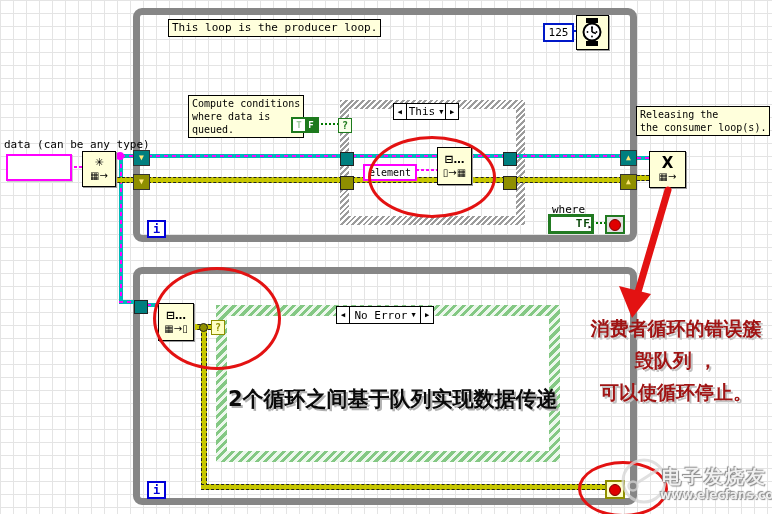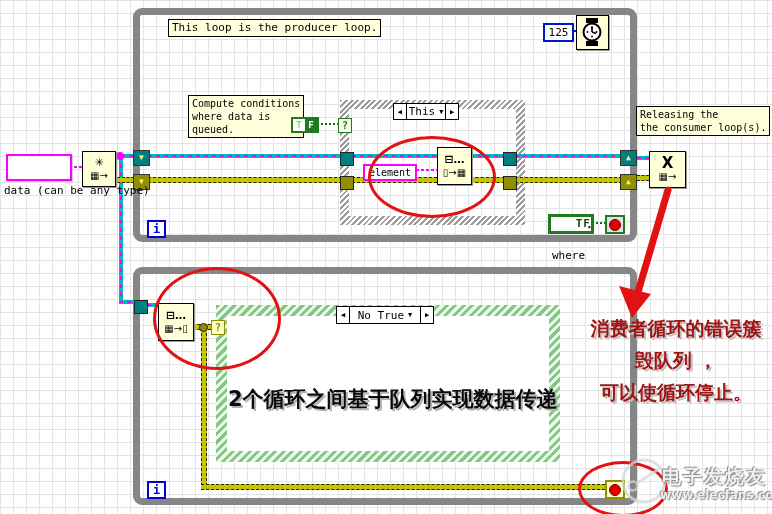--- a/index.html
+++ b/index.html
@@ -21,21 +21,21 @@
   .case-green{position:absolute;border:11px solid;border-image:repeating-linear-gradient(135deg,#84c884 0 3px,#edf8ed 3px 6px) 11;background:#ffffff;background-clip:content-box;}
   #cons-case{left:216px;top:305px;width:322px;height:135px;}
   
   .note{position:absolute;background:#ffffdc;border:1px solid #000;color:#000;
         font:11px "DejaVu Sans Mono",monospace;line-height:14px;padding:1px 3px;white-space:nowrap;}
   .note.small{font-size:10px;line-height:13px;}
   #lbl-prod{left:168px;top:19px;}
   #lbl-cons{left:165px;top:283px;}
   #note-compute{left:188px;top:95px;}
   #note-release{left:636px;top:106px;}
-  .freelabel{position:absolute;color:#000;font:11px "DejaVu Sans Mono",monospace;white-space:nowrap;margin-top:46px;}
+  .freelabel{position:absolute;color:#000;font:11px "DejaVu Sans Mono",monospace;white-space:nowrap;}
   #data-label{left:4px;top:138px;}
   #stop-label{left:552px;top:203px;}
   
   .vi{position:absolute;background:#ffffd8;border:1px solid #000;box-shadow:1px 1px 0 #999;
       display:flex;flex-direction:column;align-items:center;justify-content:center;
       font:bold 11px "DejaVu Sans",sans-serif;line-height:13px;color:#000;}
   .vi .sub{font-size:10px;font-weight:normal;}
   #obtain{left:82px;top:151px;width:32px;height:34px;}
   #enqueue{left:437px;top:147px;width:33px;height:36px;}
   #dequeue{left:158px;top:303px;width:34px;height:36px;}
@@ -244,21 +244,21 @@
   <div class="tun teal" id="tun-cons"></div>
   <div class="vi" id="dequeue">
     <div>⊟…</div>
     <div class="sub">▦→▯</div>
   </div>
   <div class="qsel" id="qsel-cons">?</div>
 
   <div class="sel" id="sel-noerr">
     <span class="arr l">◀</span>
     <span class="txt">
-        <span>No True</span>
+        <span>No Error</span>
         <span class="dn">▼</span>
       </span>
     <span class="arr r">▶</span>
   </div>
 
   <div class="cond" id="cond-cons">
       <span class="dot"></span>
     </div>
   <div class="iter" id="iter-cons">i</div>
 

